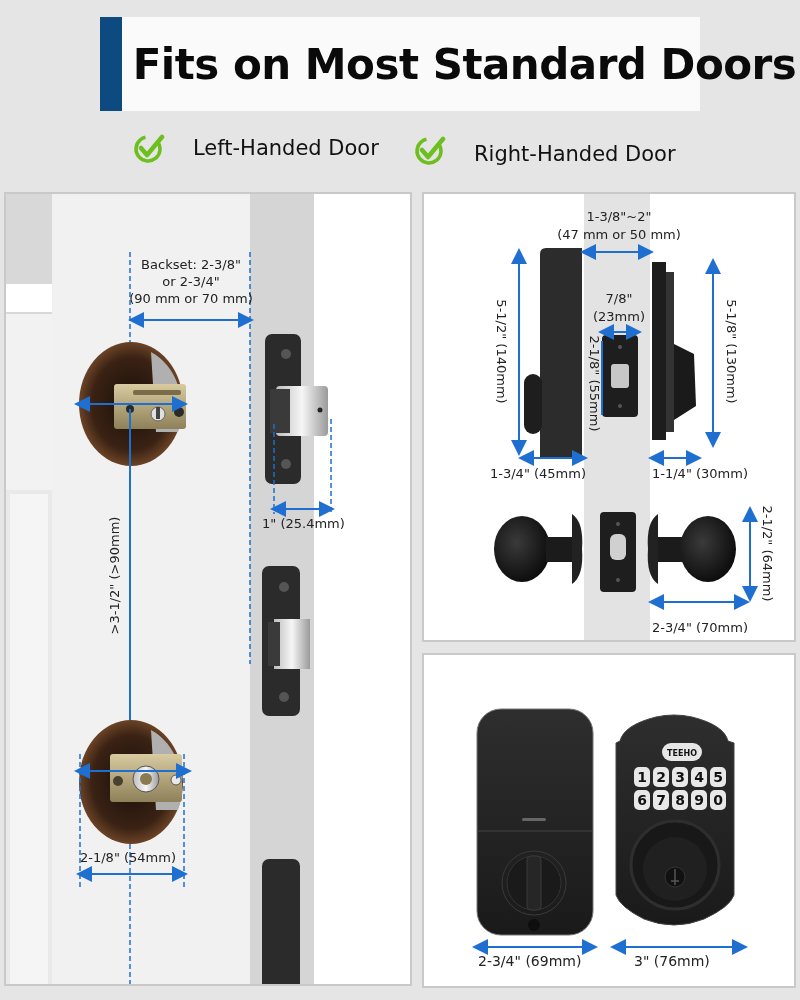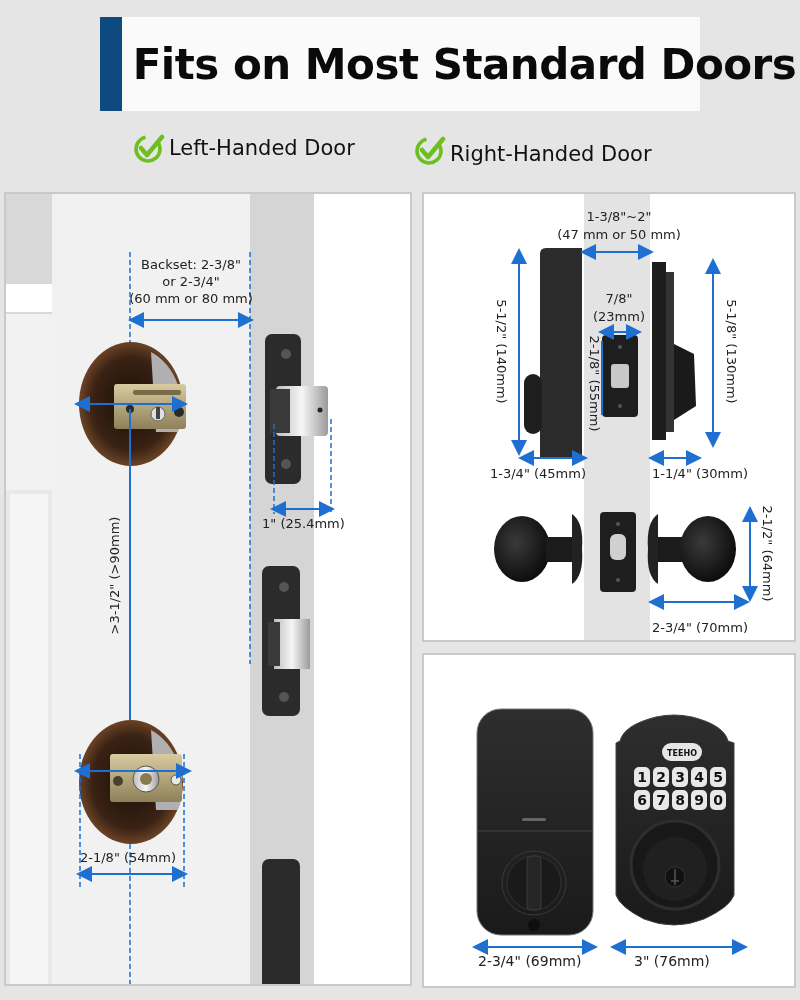--- a/index.html
+++ b/index.html
@@ -7,21 +7,21 @@
   body { background: #e6e5e6; font-family: "DejaVu Sans", sans-serif; position: relative; color: #1a1a1a; }
   .abs { position: absolute; }
 
   
   .title-banner { left: 100px; top: 17px; width: 600px; height: 94px; background: #fafafa; }
   .title-accent { left: 100px; top: 17px; width: 22px; height: 94px; background: #0d4a80; }
   .title-text { left: 122px; top: 17px; width: 685px; height: 94px; display: flex; align-items: center; justify-content: center;
     font-family: "DejaVu Sans", sans-serif; font-weight: bold; font-size: 42px; color: #0a0a0a; letter-spacing: -0.5px; }
 
   
-  .check { top: 130px; height: 36px; display: flex; align-items: center; gap: 4px; font-size: 21px; color: #111; }
+  .check { top: 130px; height: 36px; display: flex; align-items: center; gap: 28px; font-size: 21px; color: #111; }
   .check svg { width: 32px; height: 32px; }
 
   
   .panel { background: #ffffff; border: 2px solid #c9c9c9; overflow: hidden; }
   .panel-left { left: 4px; top: 192px; width: 408px; height: 794px; background: #f2f2f2; }
   .panel-tr { left: 422px; top: 192px; width: 374px; height: 450px; }
   .panel-br { left: 422px; top: 653px; width: 374px; height: 335px; }
 
   .dim { font-size: 13px; color: #222; white-space: nowrap; }
   .vtext { transform-origin: center; white-space: nowrap; font-size: 13px; color: #222; }
@@ -120,21 +120,21 @@
     <rect x="256" y="372" width="38" height="150" rx="7" fill="#2b2b2b"></rect>
     <circle cx="278" cy="393" r="5" fill="#555"></circle>
     <circle cx="278" cy="503" r="5" fill="#555"></circle>
     <rect x="268" y="425" width="36" height="50" fill="url(#chrome)"></rect>
     <rect x="262" y="428" width="12" height="44" fill="#3a3a3a"></rect>
   </svg>
 
   <div class="abs dim" style="left:118px;top:62px;width:134px;text-align:center;line-height:17px;">
     <div>Backset: 2-3/8"</div>
     <div>or 2-3/4"</div>
-    <div>(60 mm or 80 mm)</div>
+    <div>(90 mm or 70 mm)</div>
   </div>
   <div class="abs dim" style="left:256px;top:322px;">1" (25.4mm)</div>
   <div class="abs vtext" style="left:48px;top:374px;width:120px;text-align:center;transform:rotate(-90deg);">&gt;3-1/2" (&gt;90mm)</div>
   <div class="abs dim" style="left:74px;top:656px;">2-1/8" (54mm)</div>
 </div>
 
 <div class="abs panel panel-tr">
   <svg class="abs" style="left:0;top:0;" width="374" height="450" viewBox="0 0 374 450">
     <defs>
       <marker id="ah2" markerWidth="8" markerHeight="8" refX="4" refY="4" orient="auto-start-reverse">

